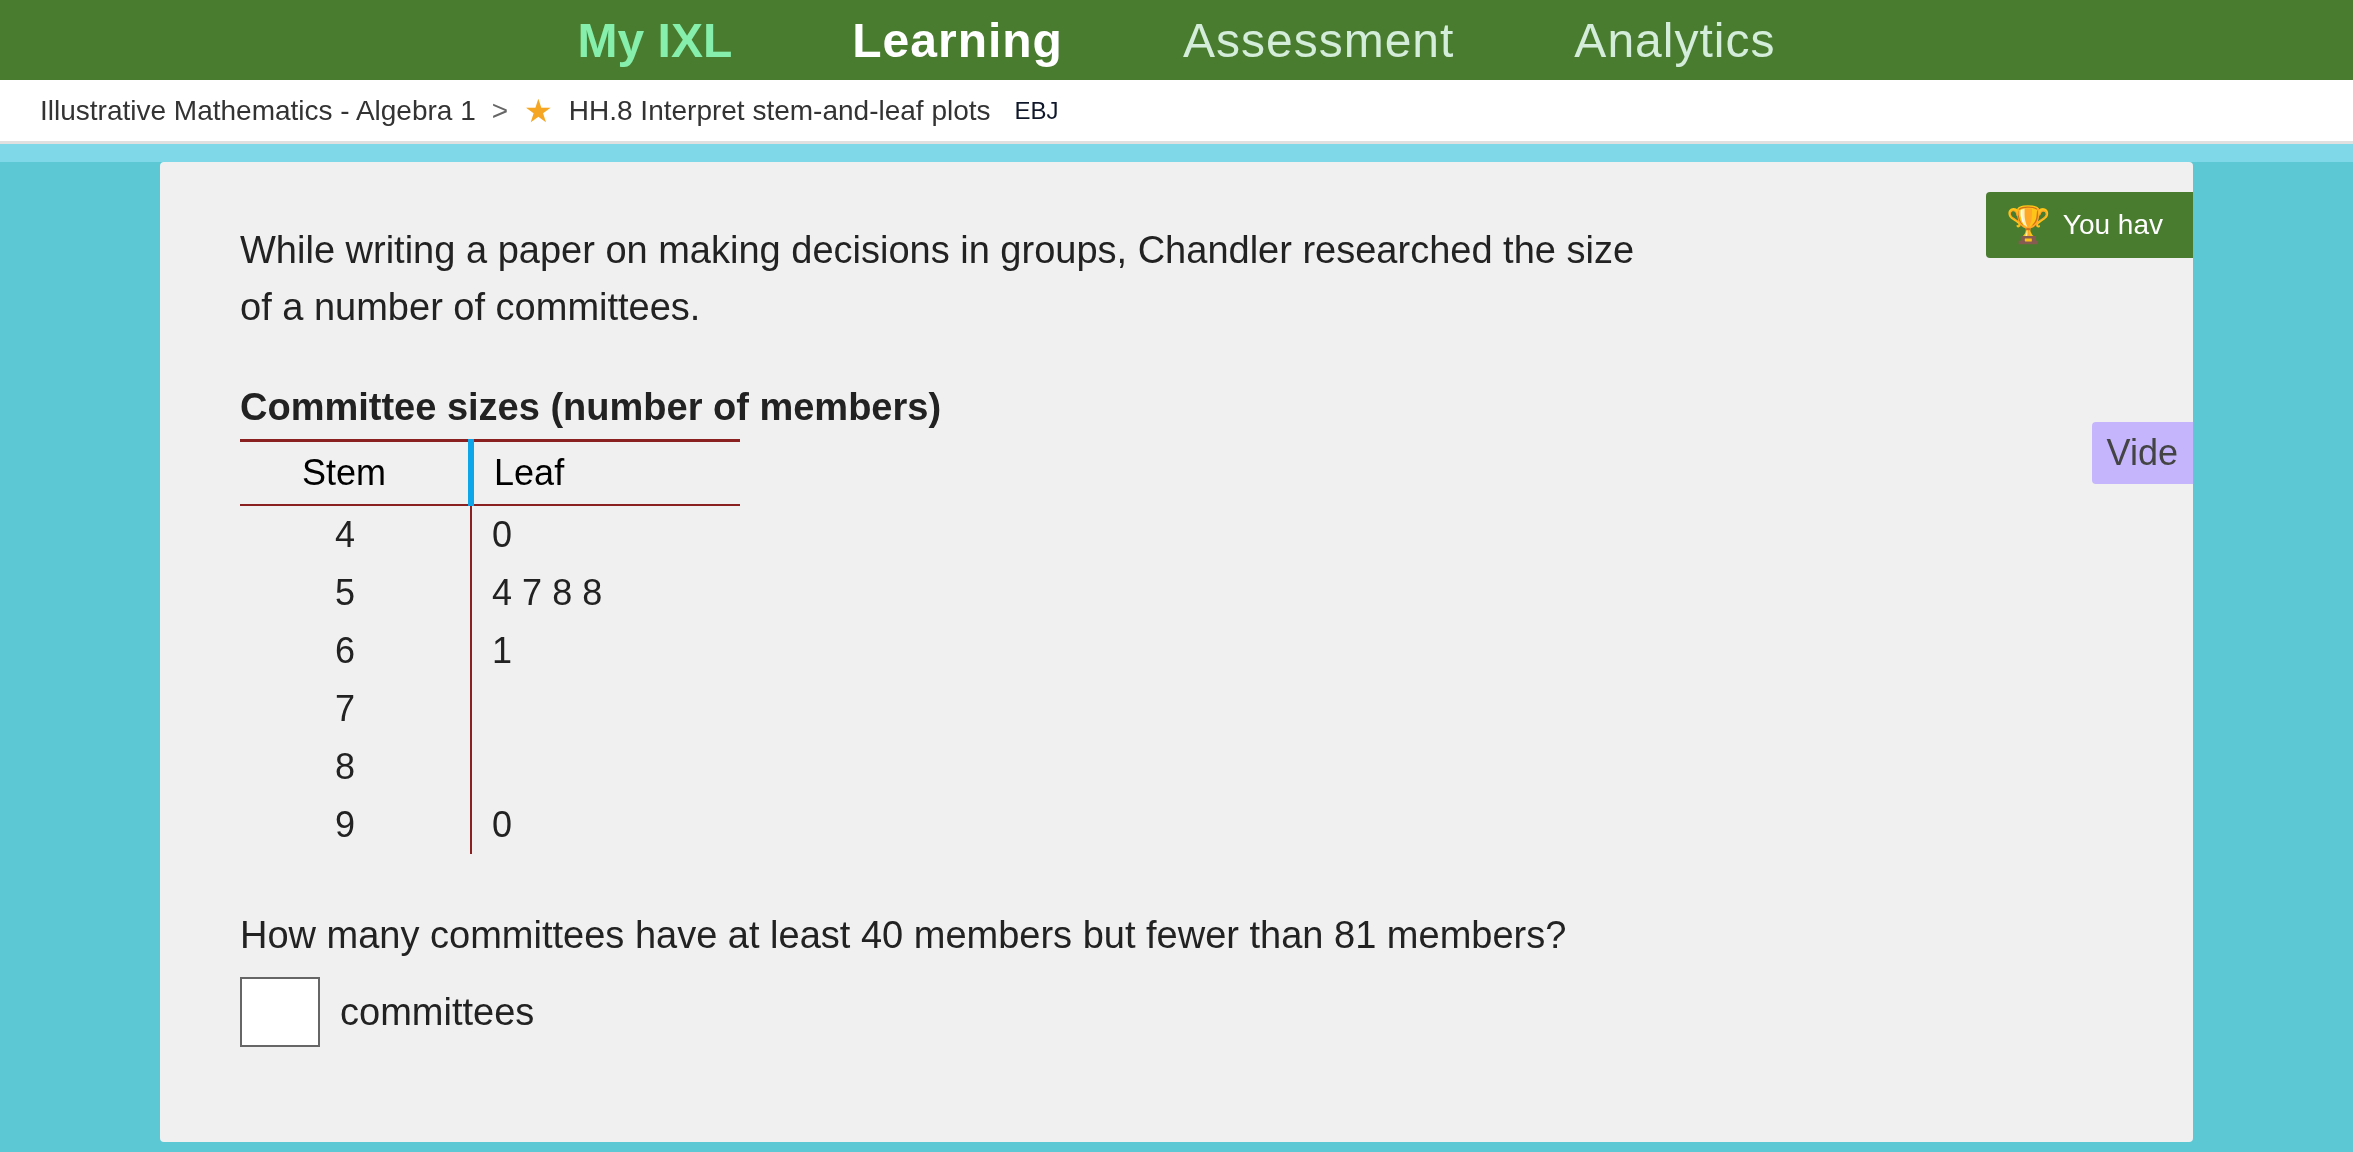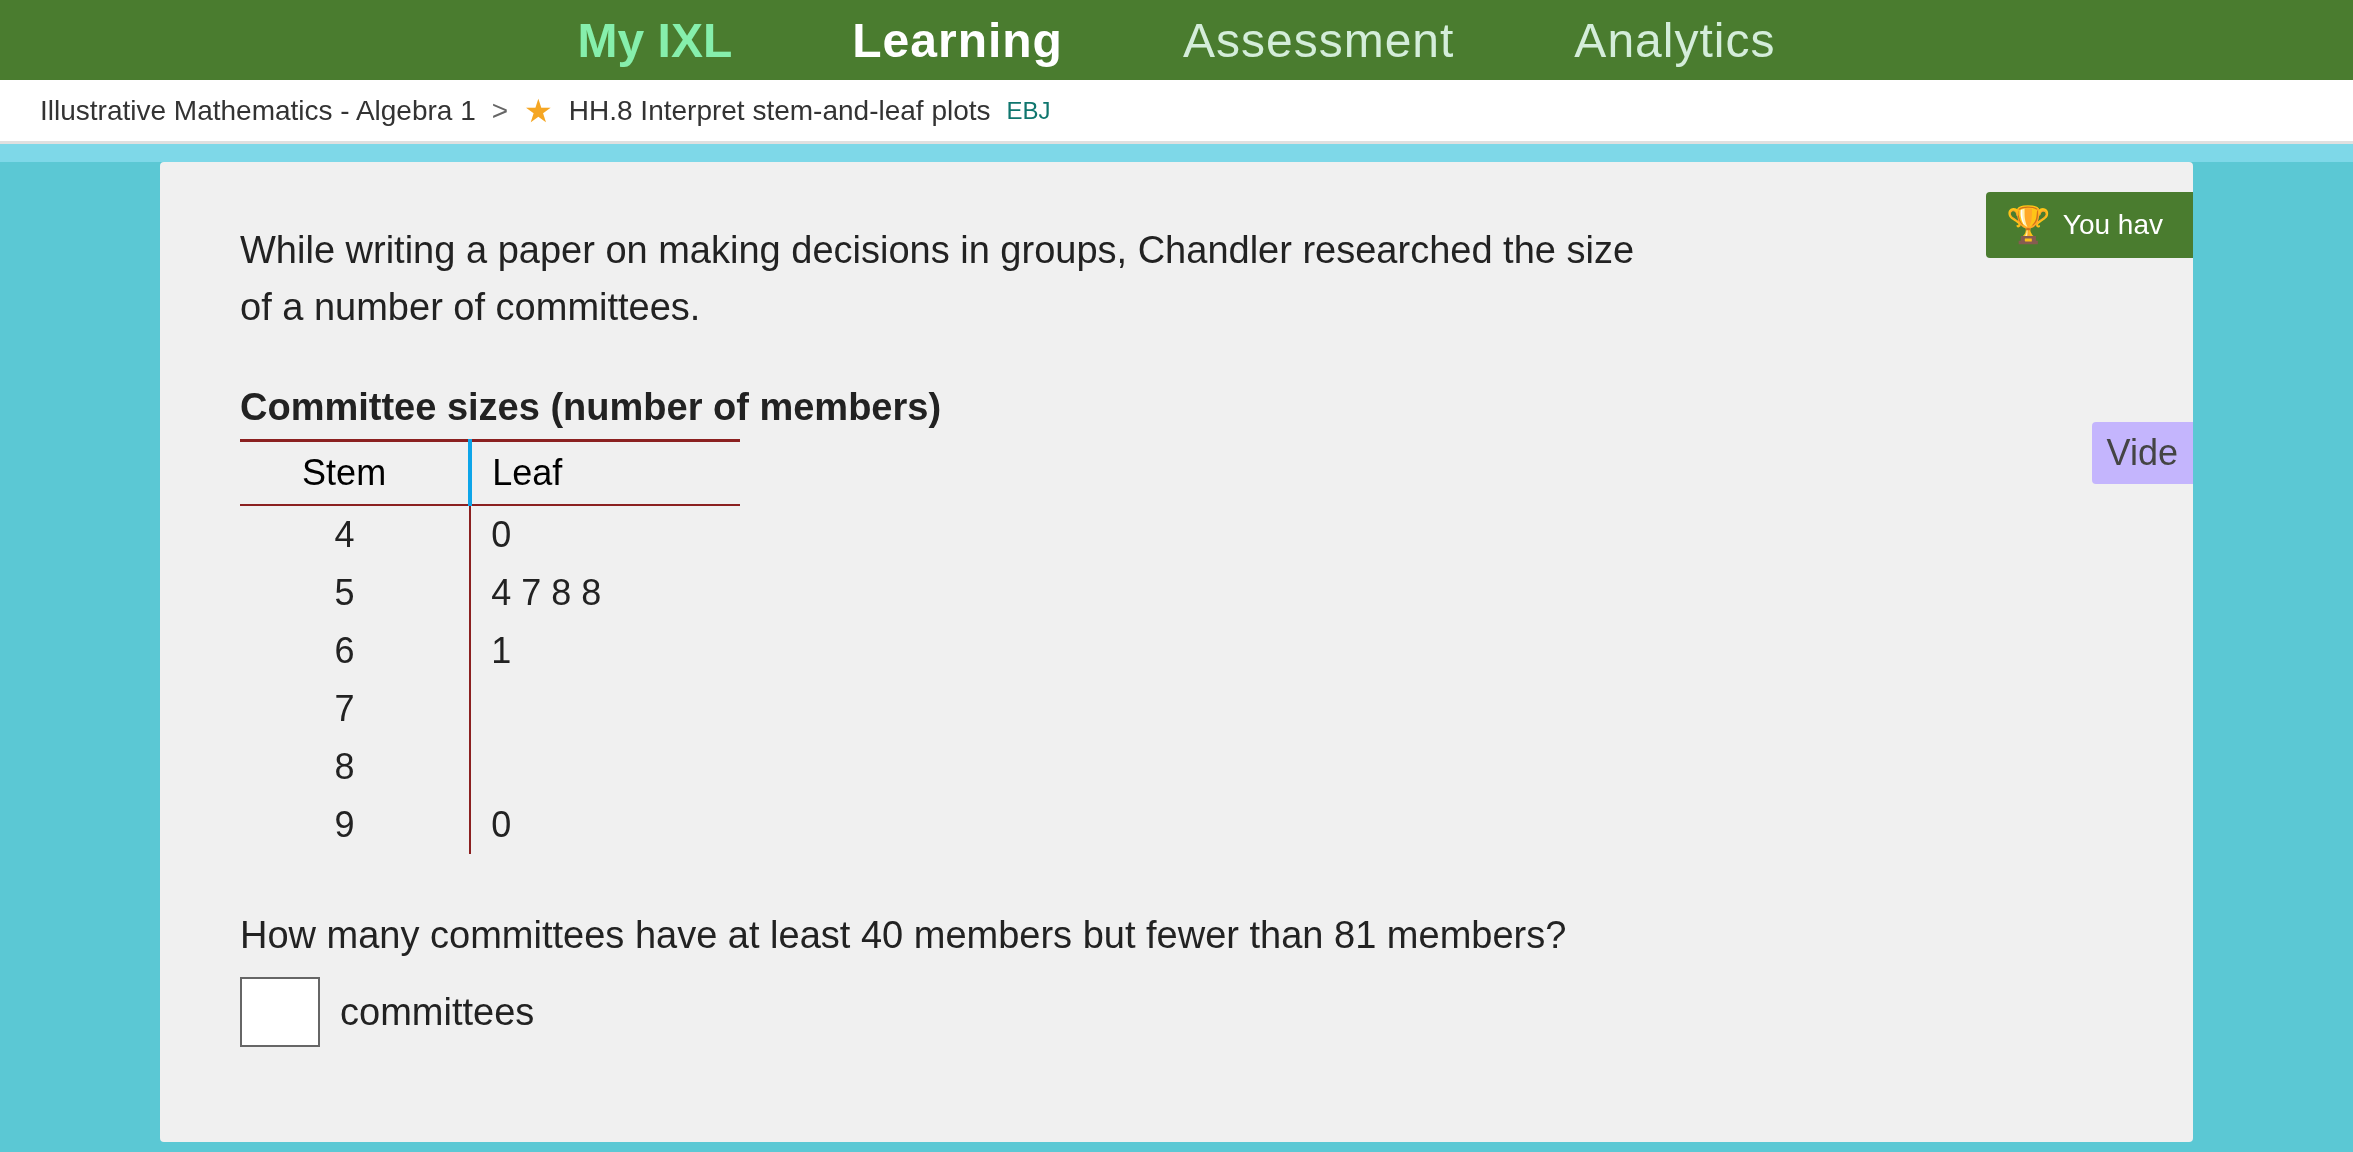--- a/index.html
+++ b/index.html
@@ -60,21 +60,22 @@
     .breadcrumb-star {
       color: #f5a623;
       font-size: 32px;
     }
     .breadcrumb-link {
       font-size: 28px;
       color: #333;
     }
     .breadcrumb-code {
       font-size: 24px;
-      color: #0f766e;
+      color: #0f172a;
+      margin-left: 8px;
     }
 
     
     .blue-strip {
       background: #7ed8e8;
       height: 18px;
     }
 
     
     .main-content {
@@ -131,21 +132,21 @@
     }
     .stem-leaf-table th {
       font-size: 36px;
       font-weight: normal;
       padding: 10px 40px 10px 20px;
       text-align: center;
       border-bottom: 2px solid #8b2020;
     }
     .stem-leaf-table th.leaf-header {
       text-align: left;
-      border-left: 4px solid #0ea5e9;
+      border-left: 6px solid #0ea5e9;
     }
     .stem-leaf-table td {
       font-size: 36px;
       padding: 8px 40px 8px 20px;
       text-align: center;
       color: #222;
     }
     .stem-leaf-table td.leaf-cell {
       text-align: left;
       border-left: 2px solid #8b2020;

